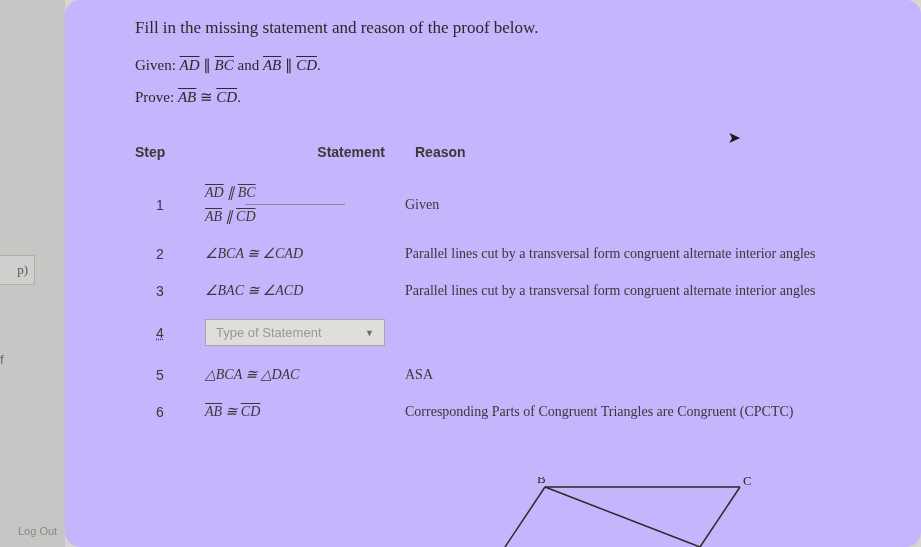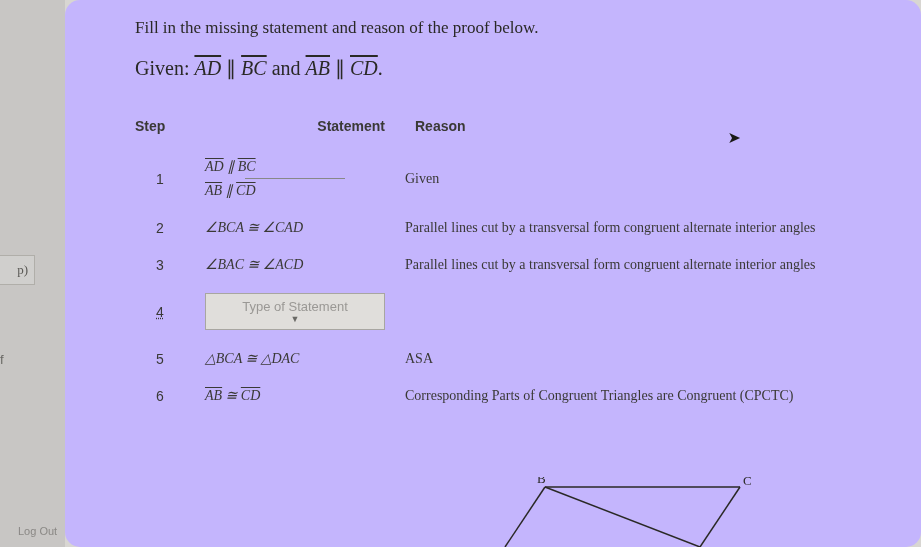--- a/index.html
+++ b/index.html
@@ -53,21 +53,21 @@
       background: #c4b5fd;
       padding: 18px 40px 0 70px;
       border-radius: 15px;
     }
     .instruction {
       font-size: 17px;
       color: #2a2926;
       margin-bottom: 18px;
     }
     .given-line, .prove-line {
-      font-size: 20px;
+      font-size: 15px;
       color: #2a2926;
       margin-bottom: 14px;
     }
     .overline {
       text-decoration: overline;
       font-style: italic;
     }
     .proof-table {
       margin-top: 30px;
       border-collapse: collapse;
@@ -115,21 +115,20 @@
       align-items: center;
       justify-content: space-between;
       border: 1px solid #a8a6a1;
       background: #e0dedb;
       padding: 5px 10px;
       width: 180px;
       font-size: 13px;
       color: #9a9895;
       font-style: normal;
       font-family: Arial, sans-serif;
-      flex-direction: column;
     }
     .caret {
       font-size: 9px;
       color: #6a6966;
     }
     .diagram {
       position: absolute;
       bottom: 0;
       left: 430px;
       width: 300px;
@@ -162,20 +161,23 @@
 </div>
 
 <div class="main">
 
   <div class="instruction">Fill in the missing statement and reason of the proof below.</div>
 
   <div class="given-line">
     <span>Given: </span><span class="overline">AD</span><span> ∥ </span><span class="overline">BC</span><span> and </span><span class="overline">AB</span><span> ∥ </span><span class="overline">CD</span><span>.</span>
   </div>
 
+  <div class="prove-line">
+    <span>Prove: </span><span class="overline">AB</span><span> ≅ </span><span class="overline">CD</span><span>.</span>
+  </div>
 
   <div class="cursor">➤</div>
 
   <table class="proof-table">
     <tbody>
         <tr class="proof-header">
       <td class="step-h">Step</td>
       <td class="stmt-h">Statement</td>
       <td class="reason-h">Reason</td>
     </tr>

